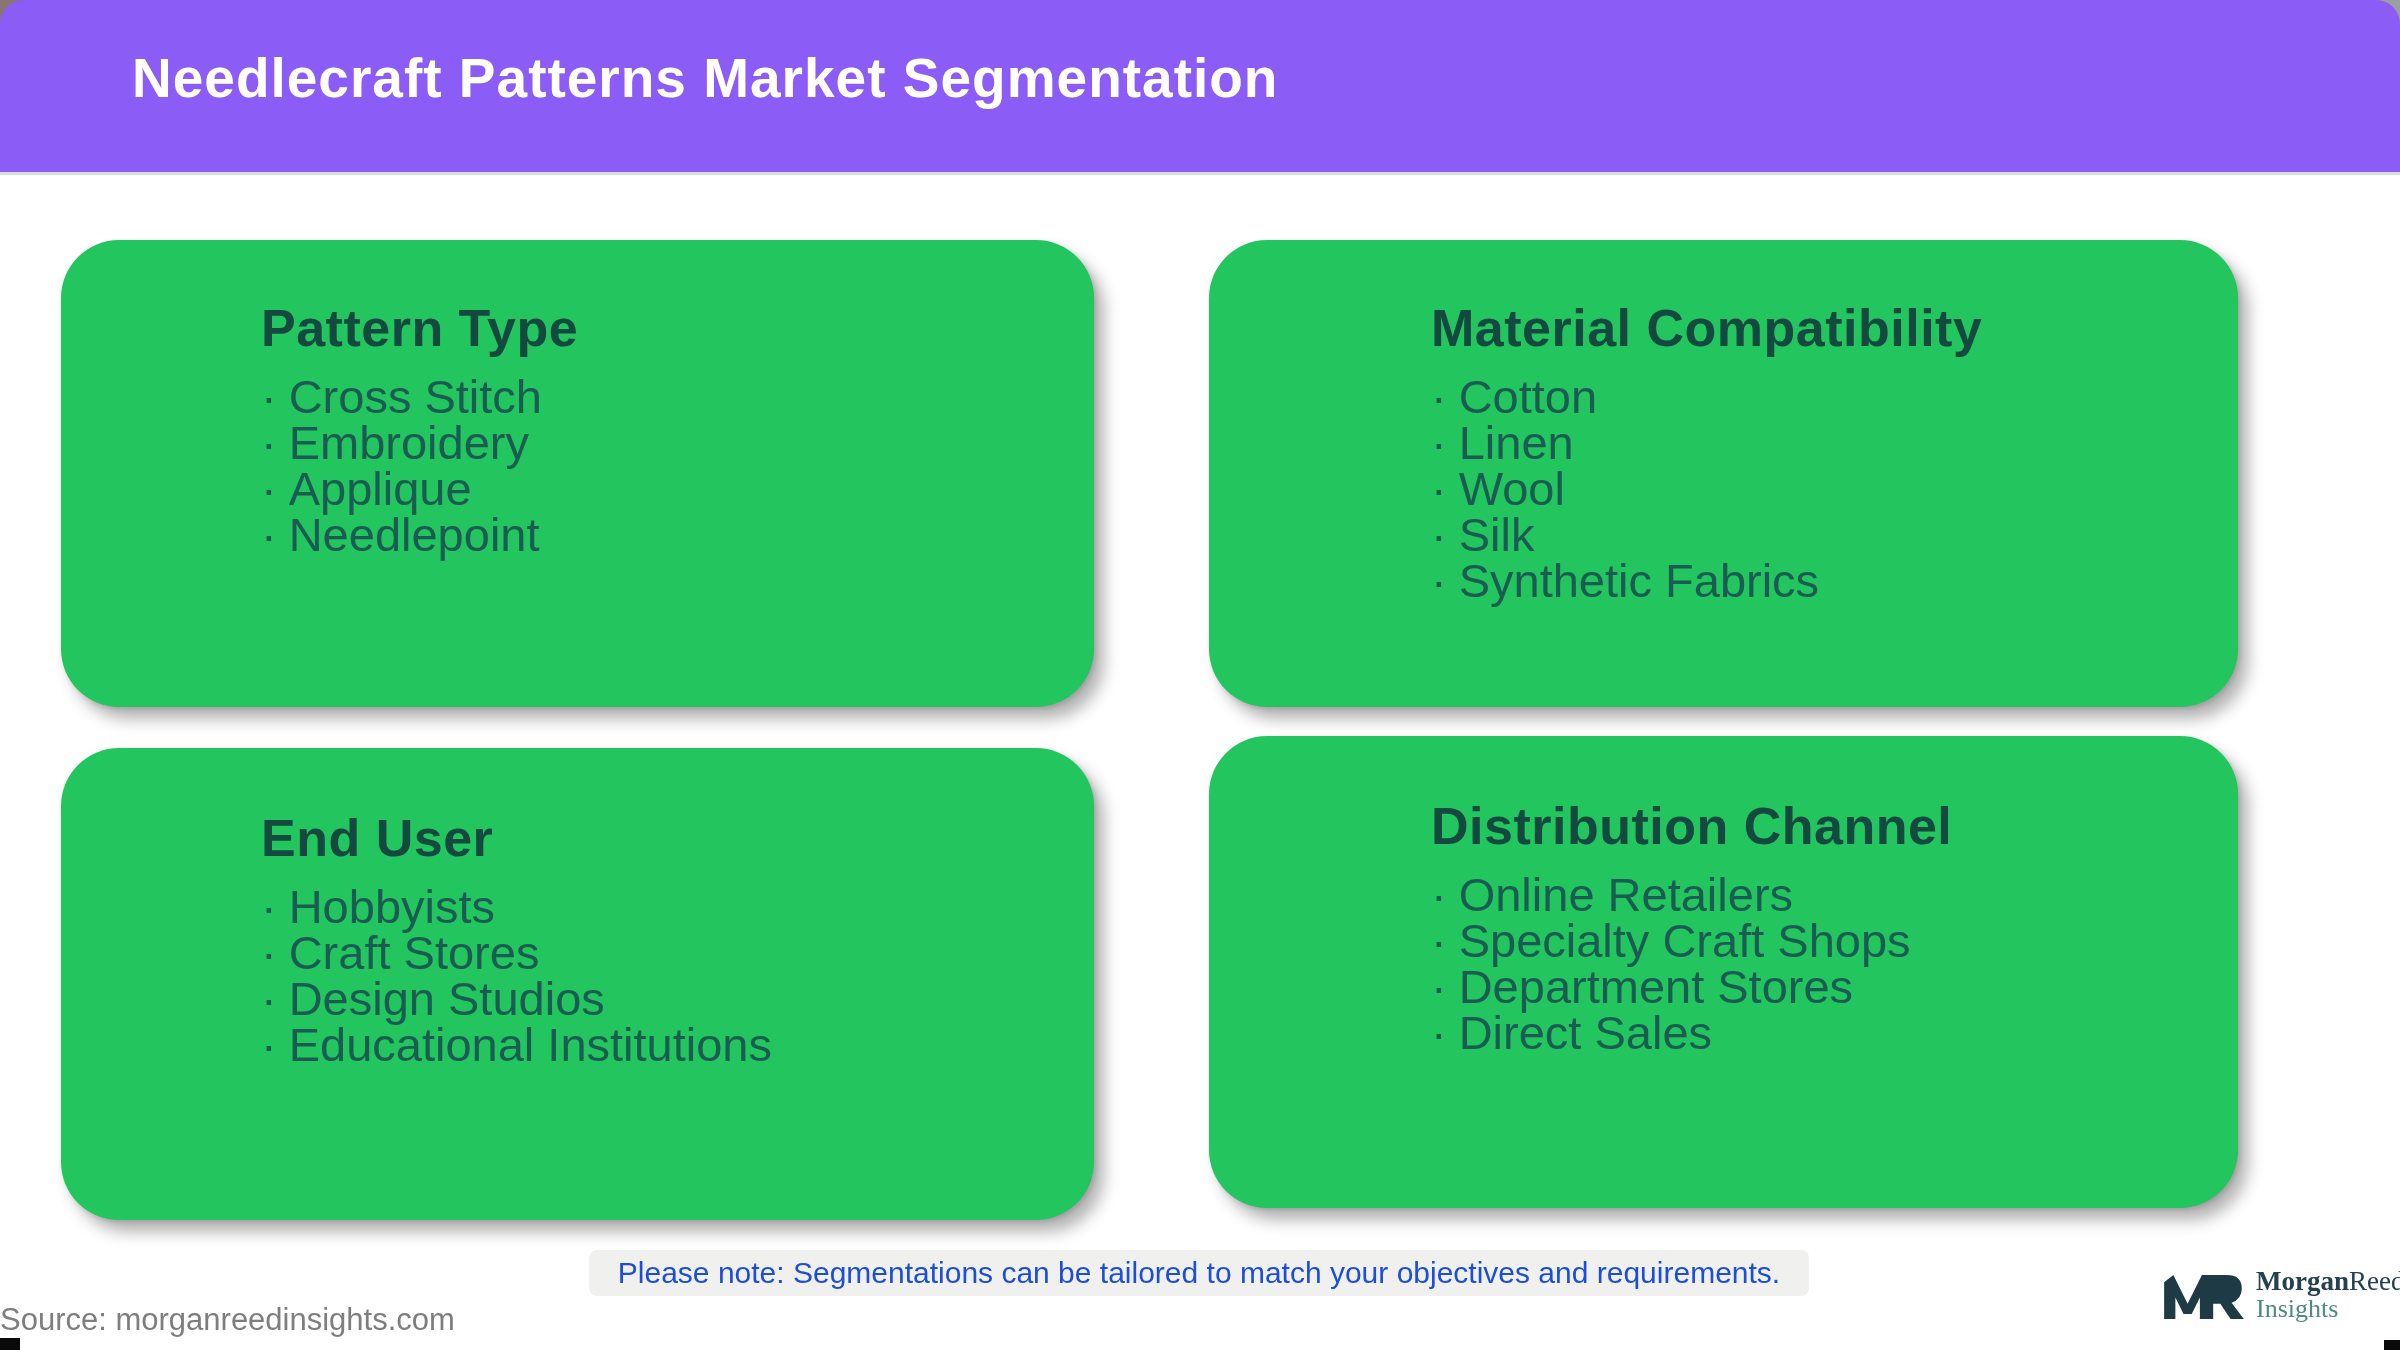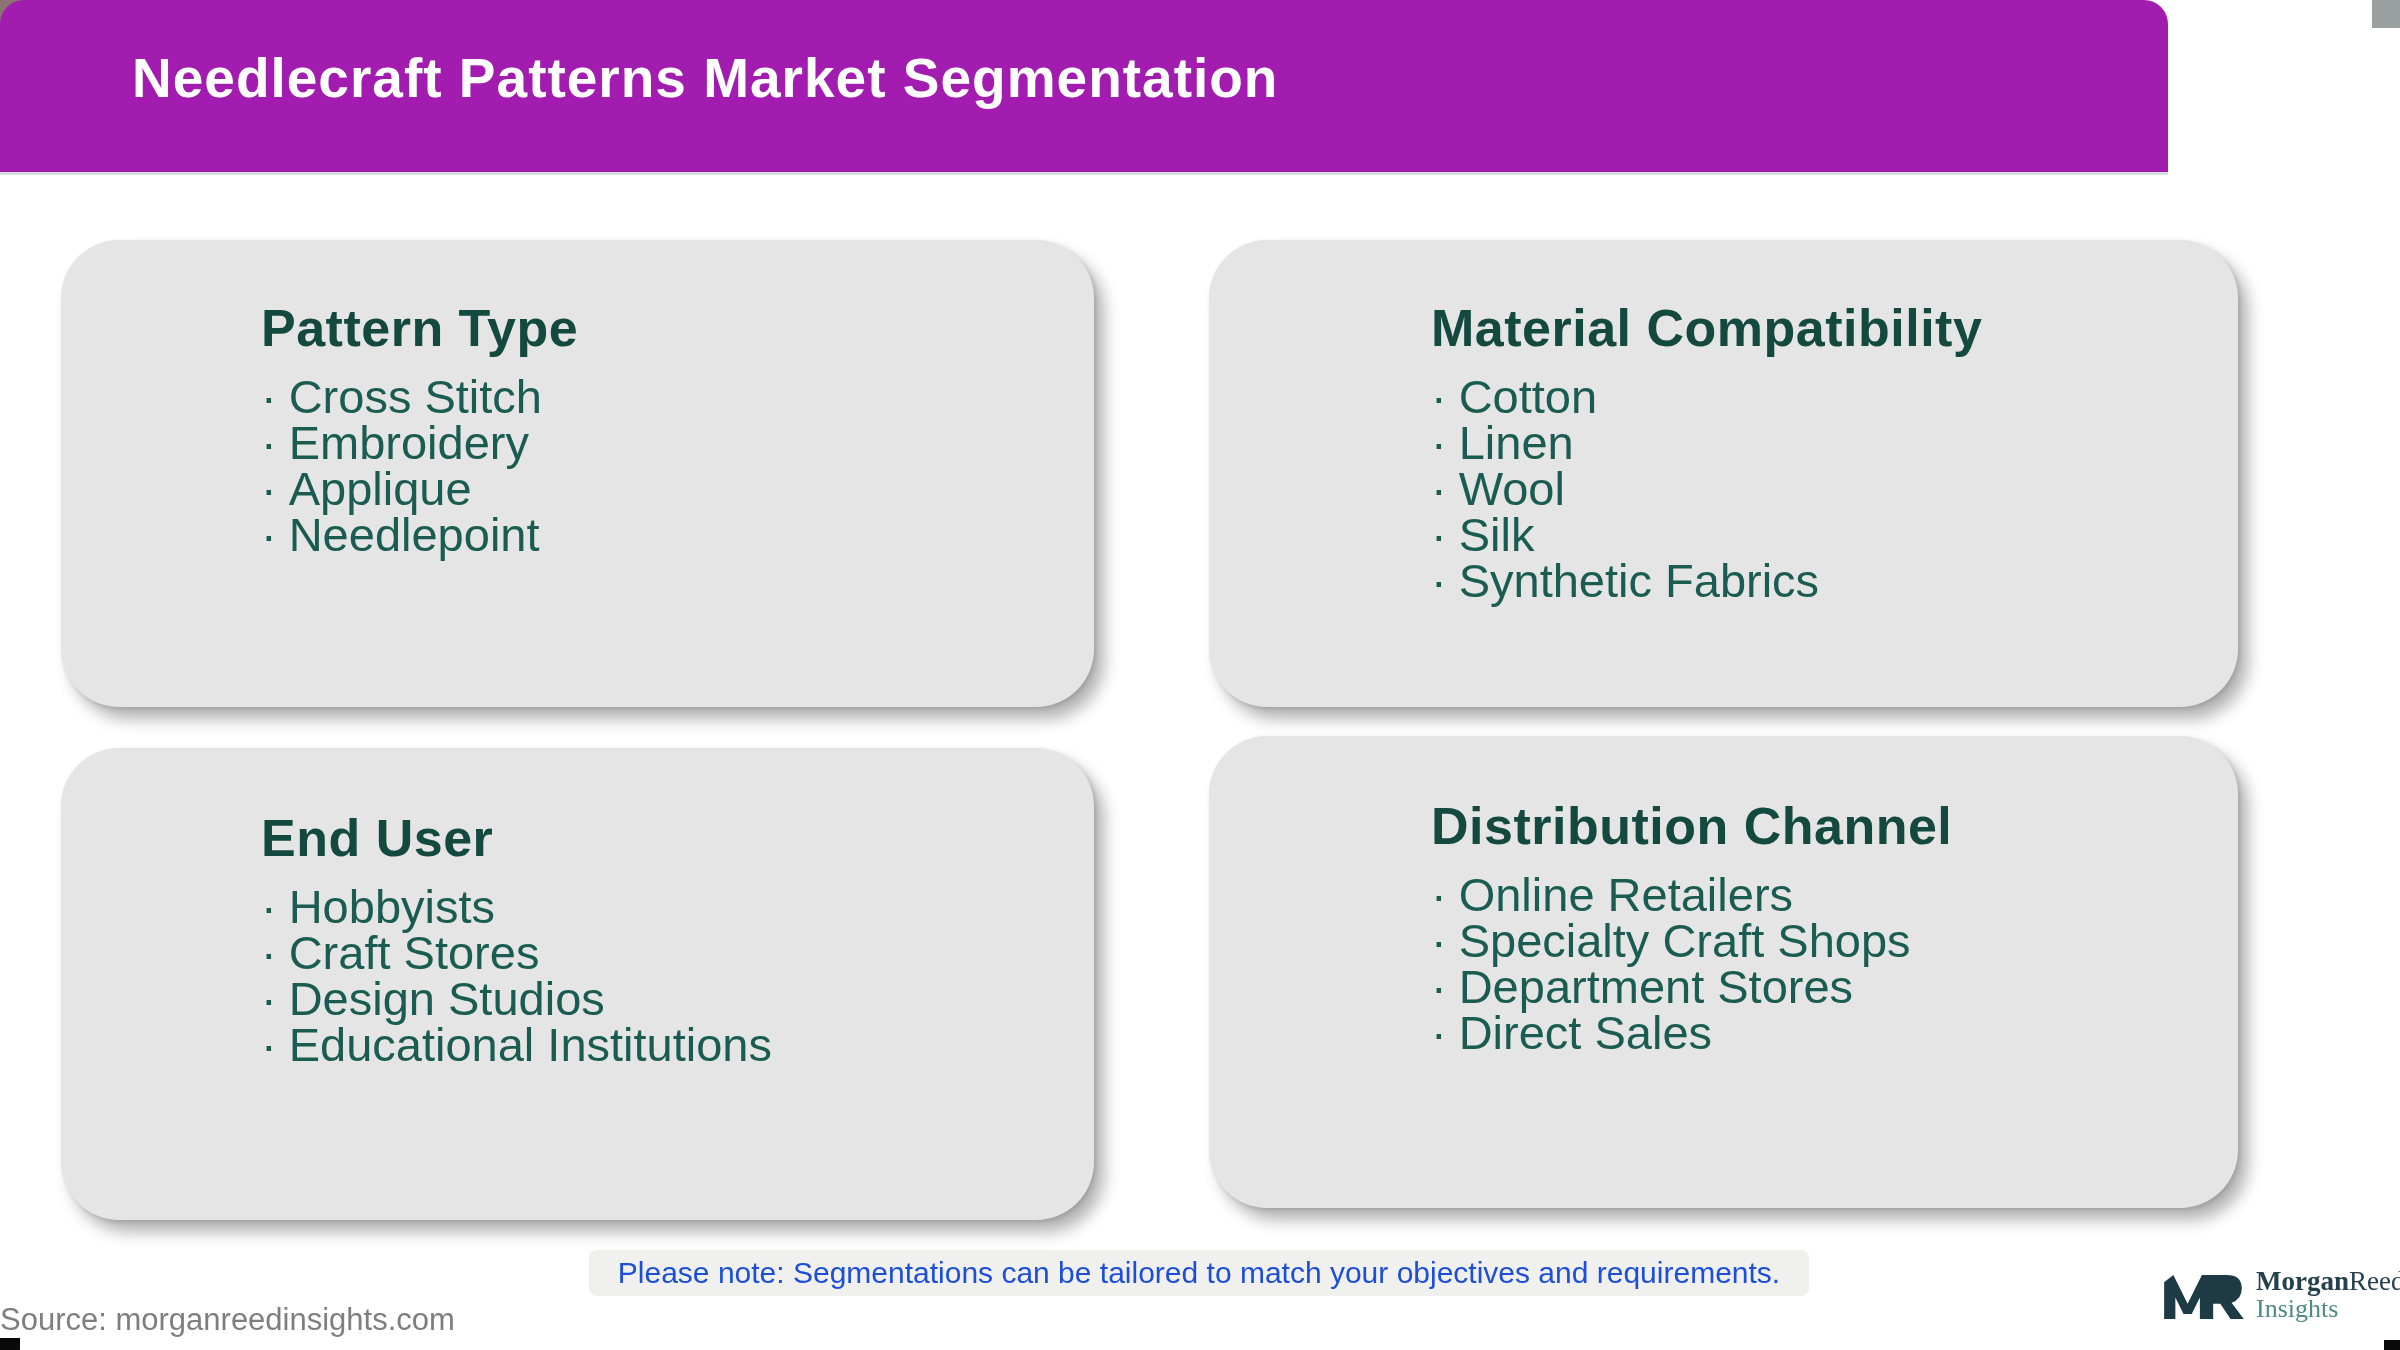--- a/index.html
+++ b/index.html
@@ -11,33 +11,33 @@
   }
 
   
   .artifact-tl { position:absolute; left:0; top:0; width:26px; height:26px; background:#8b7472; z-index:0; }
   .artifact-tr { position:absolute; right:0; top:0; width:28px; height:28px; background:#9aa0a0; z-index:0; }
   .artifact-bl { position:absolute; left:0; bottom:0; width:20px; height:12px; background:#0a0a0a; z-index:5; }
   .artifact-br { position:absolute; right:0; bottom:0; width:16px; height:10px; background:#0a0a0a; z-index:5; }
 
   
   .header {
-    position:absolute; left:0; top:0; width:2168px; height:172px;
-    background:#a21caf; border-radius:24px 24px 0 0; z-index:1;
+    position:absolute; left:0; top:0; width:2400px; height:172px;
+    background:#8b5cf6; border-radius:24px 24px 0 0; z-index:1;
     box-shadow:0 3px 0 rgba(180,195,197,0.55);
   }
   .header-title {
     position:absolute; left:132px; top:46px;
     font-size:55px; font-weight:bold; color:#ffffff; letter-spacing:1px;
     white-space:nowrap;
   }
 
   
   .card {
-    position:absolute; background:#e5e5e5; border-radius:58px;
+    position:absolute; background:#22c55e; border-radius:58px;
     box-shadow:10px 12px 16px rgba(0,0,0,0.30), 2px 2px 4px rgba(0,0,0,0.12);
     z-index:1;
   }
   .card.c1 { left:61px;   top:240px; width:1033px; height:467px; padding:62px 40px 0 200px; }
   .card.c2 { left:1209px; top:240px; width:1029px; height:467px; padding:62px 40px 0 222px; }
   .card.c3 { left:61px;   top:748px; width:1033px; height:472px; padding:64px 40px 0 200px; }
   .card.c4 { left:1209px; top:736px; width:1029px; height:472px; padding:64px 40px 8px 222px; }
 
   .card-title {
     font-size:52px; font-weight:bold; color:#14493f;

